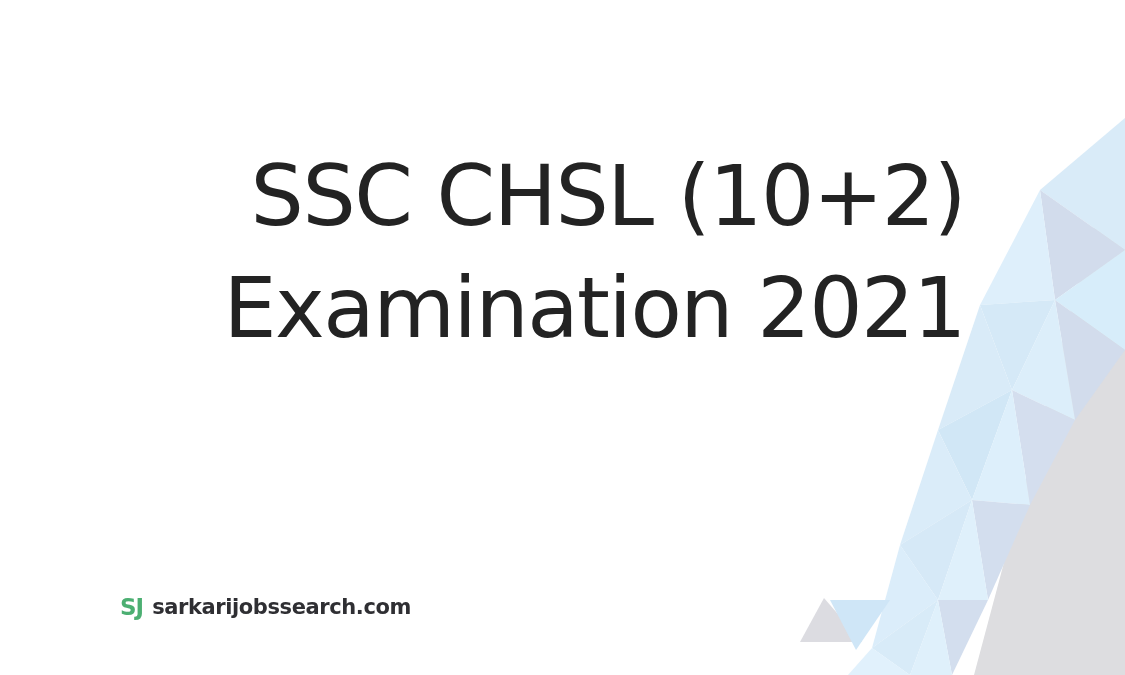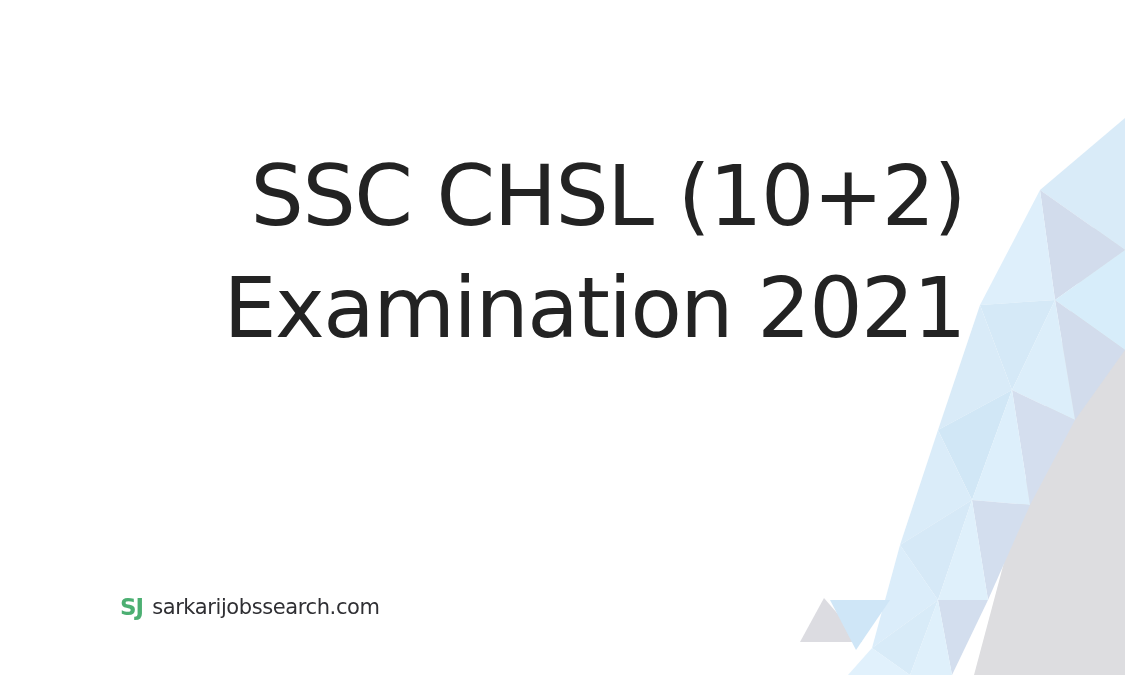--- a/index.html
+++ b/index.html
@@ -63,21 +63,21 @@
     font-size: 23px;
     font-weight: bold;
     color: #4CAF72;
     letter-spacing: -1px;
     line-height: 1;
   }
   #brand-domain {
     margin-left: 9px;
     font-family: "DejaVu Sans", sans-serif;
     font-size: 21px;
-    font-weight: 400;
+    font-weight: 700;
     color: #2f2f33;
     letter-spacing: -0.4px;
     line-height: 1;
   }
 </style>
 </head>
 <body>
 
 <div id="banner">
 

